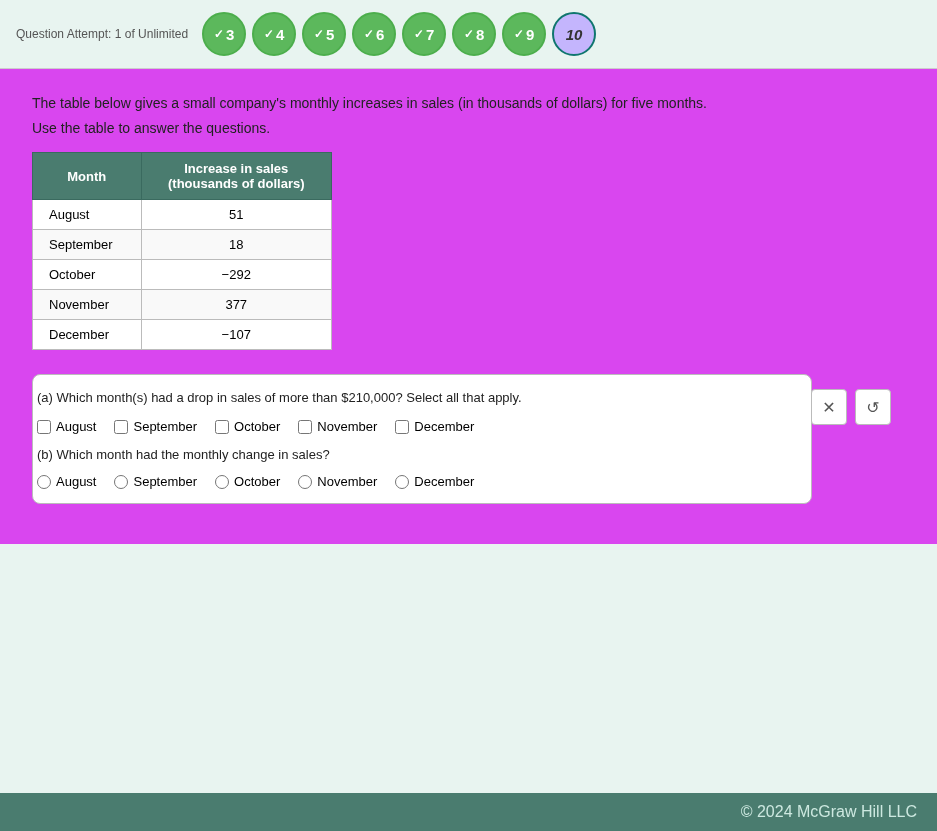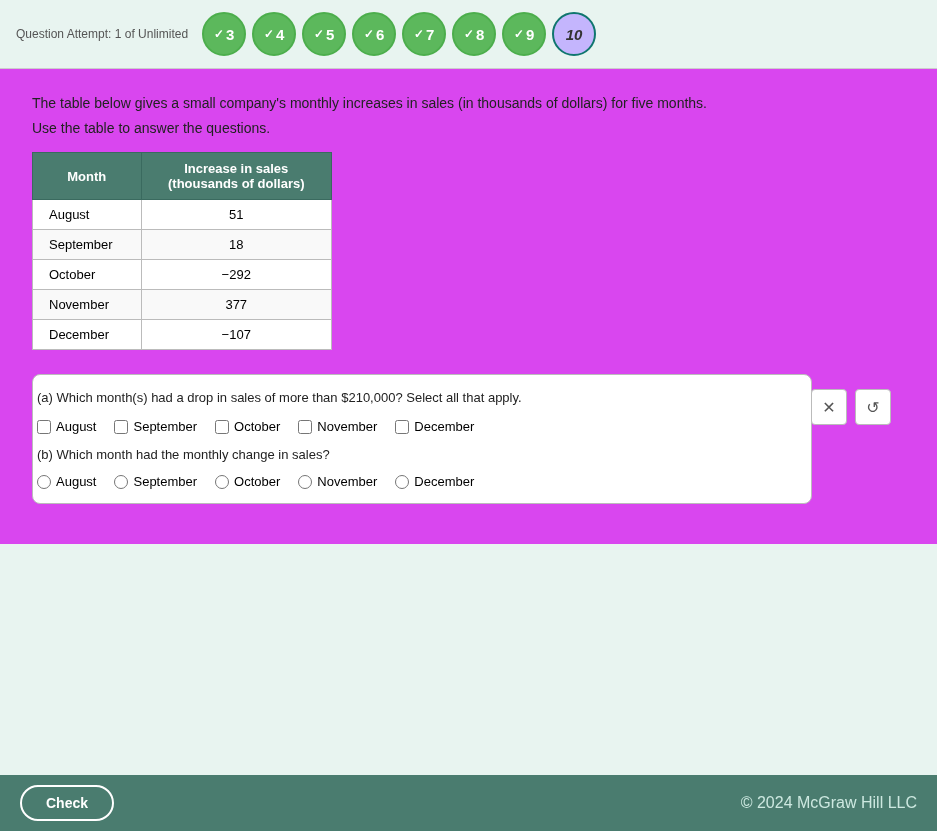--- a/index.html
+++ b/index.html
@@ -364,15 +364,14 @@
 
       <div class="action-buttons">
         <button class="action-btn">✕</button>
         <button class="action-btn">↺</button>
       </div>
     </div>
   </div>
 </div>
 
 <div class="bottom-bar">
-  <button class="check-button">Check</button>
   <span class="copyright-text">© 2024 McGraw Hill LLC</span>
 </div>
 
 </body></html>

